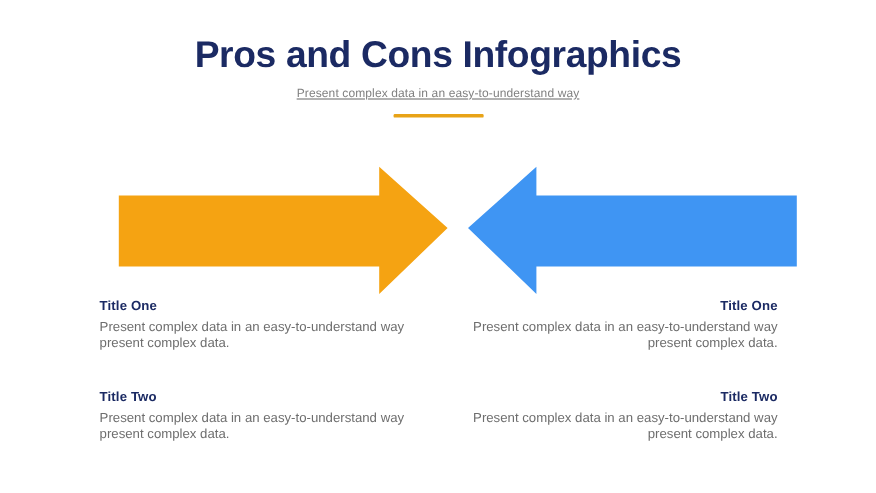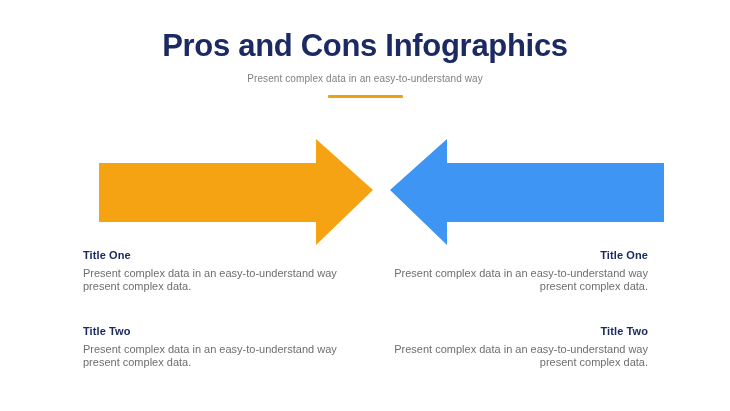--- a/index.html
+++ b/index.html
@@ -35,20 +35,21 @@
     letter-spacing: -0.3px;
     line-height: 36px;
     margin: 0;
   }
   .subtitle {
     font-size: 10px;
     color: #808080;
     line-height: 14px;
     margin: 8px 0 0 0;
     letter-spacing: 0.1px;
+    text-decoration: underline;
   }
   .divider-wrap {
     margin-top: 9px;
     display: flex;
     justify-content: center;
   }
   .divider {
     width: 75px;
     height: 3px;
     background: #e8a317;

